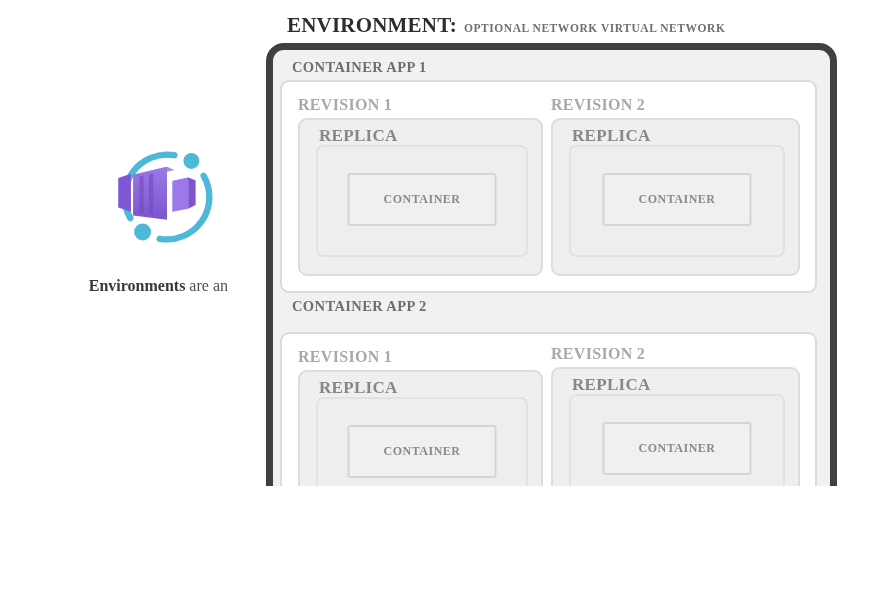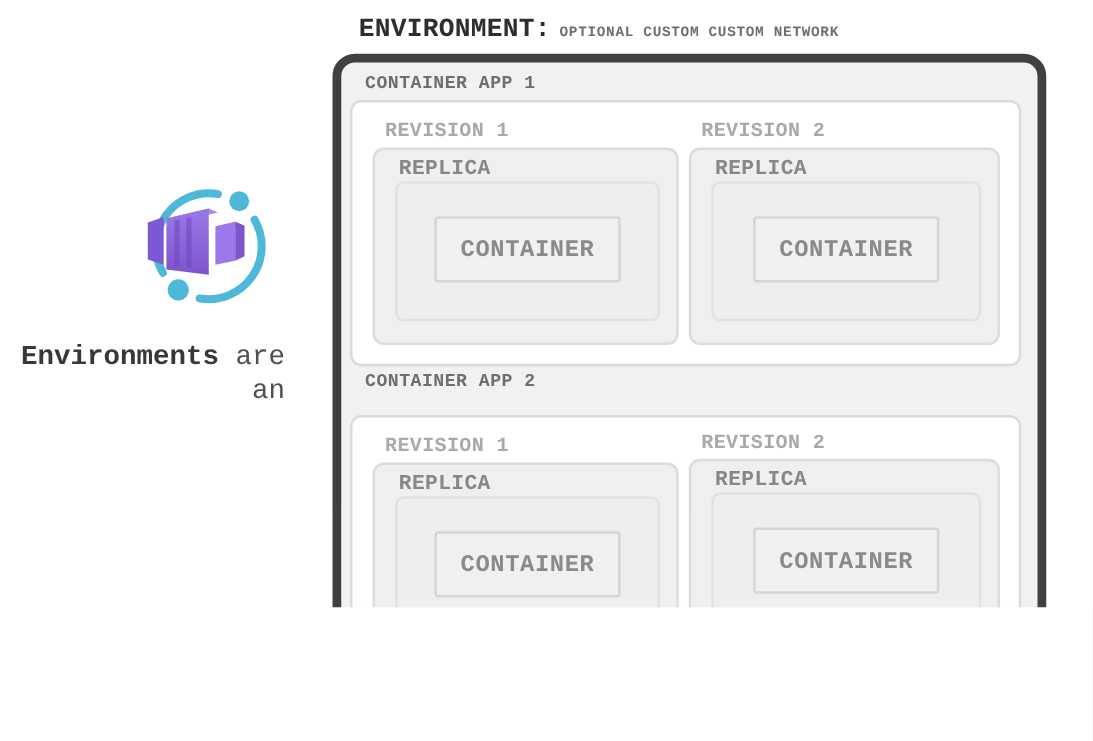--- a/index.html
+++ b/index.html
@@ -1,29 +1,29 @@
 <!DOCTYPE html>
 <html><head>
 <meta charset="utf-8">
 <style>
   html,body { margin:0; padding:0; background:#ffffff; }
   .canvas {
     position:relative; width:874px; height:486px; background:#ffffff;
-    font-family:Liberation Mono, monospace; overflow:hidden;
+    font-family:Liberation Serif, serif; overflow:hidden;
   }
 
   
   .title-row { position:absolute; left:287px; top:13px; display:flex; align-items:baseline; gap:7px; white-space:nowrap; }
   .title-main { font-size:21px; font-weight:bold; color:#2d2d2d; letter-spacing:.2px; }
   .title-sub  { font-size:11.5px; font-weight:bold; color:#6f6f6f; letter-spacing:.55px; }
 
   
   .aside-icon { position:absolute; left:114px; top:144px; width:106px; height:106px; }
   .aside-text { position:absolute; left:16px; top:272px; width:212px; text-align:right;
-                font-size:22px; line-height:27px; color:#4f4f4f; }
+                font-size:16px; line-height:27px; color:#4f4f4f; }
   .aside-text .b { font-weight:bold; color:#383838; }
 
   
   .env {
     position:absolute; left:266px; top:43px; width:571px; height:522px;
     box-sizing:border-box; background:#f1f1f1;
     border:7px solid #404040; border-radius:18px;
   }
   .app-label {
     position:absolute; left:19px; font-size:14.5px; font-weight:bold;
@@ -35,42 +35,42 @@
     position:absolute; left:7px; width:537px; box-sizing:border-box;
     background:#ffffff; border:2px solid #dbdbdb; border-radius:9px;
   }
   .app1-box { top:30px; height:213px; }
   .app2-box { top:282px; height:219px; }
 
   .revision { position:absolute; }
   .rev-c1 { left:16px;  top:13px; width:245px; }
   .rev-c2 { left:269px; top:13px; width:249px; }
   .app2 .rev-c2 { top:10px; }
-  .revision-label { margin-left:10px; font-size:16px; font-weight:bold; color:#a9a9a9;
+  .revision-label { font-size:16px; font-weight:bold; color:#a9a9a9;
                     letter-spacing:.3px; line-height:20px; margin-bottom:3px; white-space:nowrap; }
   .revision-box { position:relative; height:158px; box-sizing:border-box;
                   background:#efefef; border:2px solid #dcdcdc; border-radius:9px; }
   .replica-label { position:absolute; left:19px; top:6px; font-size:17px; font-weight:bold;
                    color:#878787; letter-spacing:.3px; }
   .replica-box { position:absolute; left:16px; right:13px; top:25px; height:112px; box-sizing:border-box;
                  background:#eeeeee; border:2px solid #e2e2e2; border-radius:7px; }
   .container-box { position:absolute; left:50%; transform:translateX(-50%); top:26px;
                    width:149px; height:53px; box-sizing:border-box;
                    background:#f0f0f0; border:2px solid #d5d5d5; border-radius:3px;
                    display:flex; align-items:center; justify-content:center; }
-  .container-label { font-size:19px; font-weight:bold; color:#8a8a8a; letter-spacing:.5px; }
+  .container-label { font-size:12px; font-weight:bold; color:#8a8a8a; letter-spacing:.5px; }
 </style>
 </head>
 <body>
 
 <div class="canvas">
 
   <div class="title-row">
     <span class="title-main">ENVIRONMENT:</span>
-    <span class="title-sub">OPTIONAL CUSTOM CUSTOM NETWORK</span>
+    <span class="title-sub">OPTIONAL NETWORK VIRTUAL NETWORK</span>
   </div>
 
   <div class="aside-icon">
     <svg viewBox="0 0 100 100" width="106" height="106">
       <defs>
         <linearGradient id="cubeFace" x1="0" y1="0" x2="0" y2="1">
           <stop offset="0" stop-color="#9a7ae6"></stop>
           <stop offset="1" stop-color="#7c54cf"></stop>
         </linearGradient>
       </defs>

